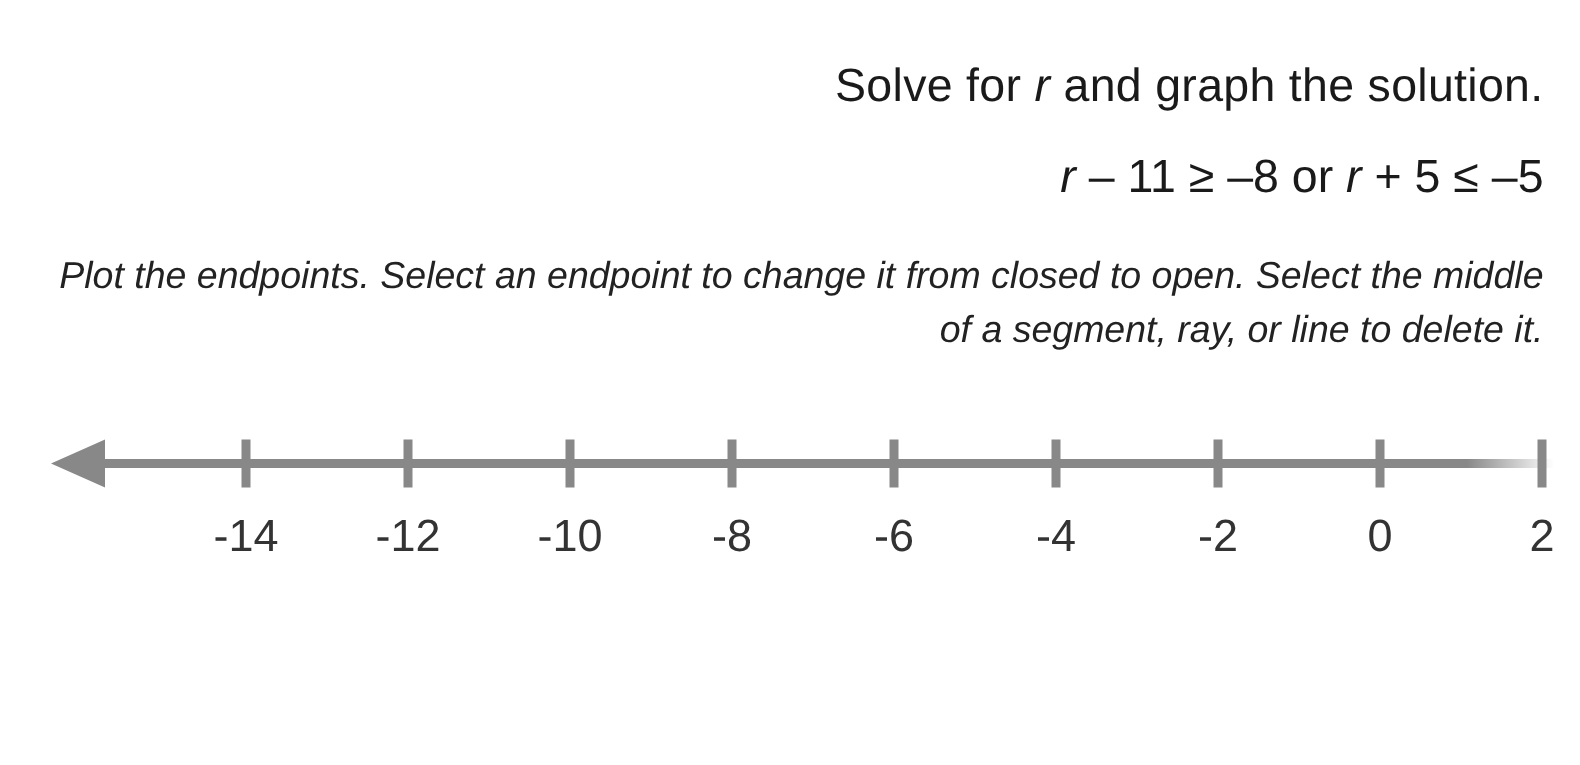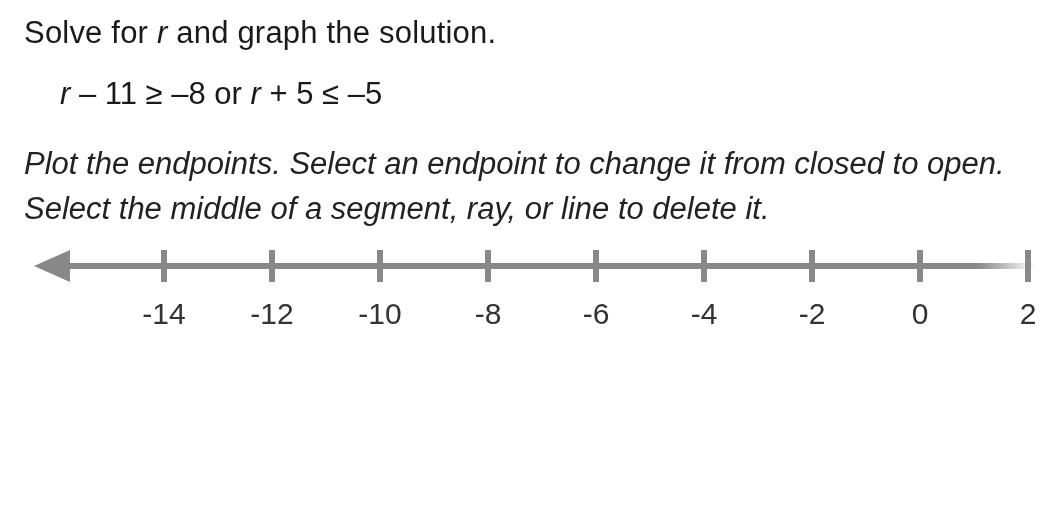--- a/index.html
+++ b/index.html
@@ -5,38 +5,40 @@
   html, body {
     margin: 0;
     padding: 0;
     background: #ffffff;
     font-family: Verdana, Geneva, sans-serif;
     color: #1a1a1a;
   }
   .page {
     width: 1053px;
     box-sizing: border-box;
-    padding: 12px 24px 30px 24px;
+    padding: 36px 24px 30px 24px;
+    text-align: right;
   }
   .line {
     font-size: 31px;
     line-height: 1.35;
     margin-bottom: 18px;
     letter-spacing: 0.2px;
   }
   .eq {
     font-size: 31px;
     line-height: 1.3;
     margin: 20px 0 28px 36px;
   }
   .it { font-style: italic; }
   .instr {
-    font-size: 31px;
+    font-size: 25px;
     font-style: italic;
     line-height: 1.45;
+    margin-bottom: 36px;
     color: #222;
   }
   .nl-wrap {
     position: relative;
     width: 1000px;
     height: 110px;
     margin-left: 4px;
   }
   svg.numberline {
     display: block;

